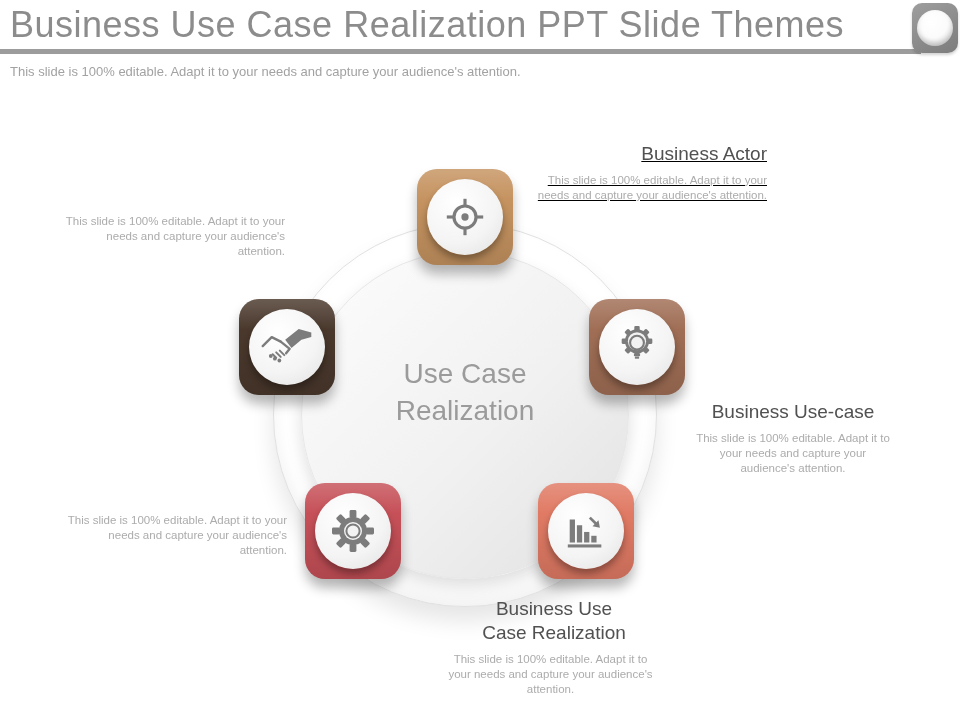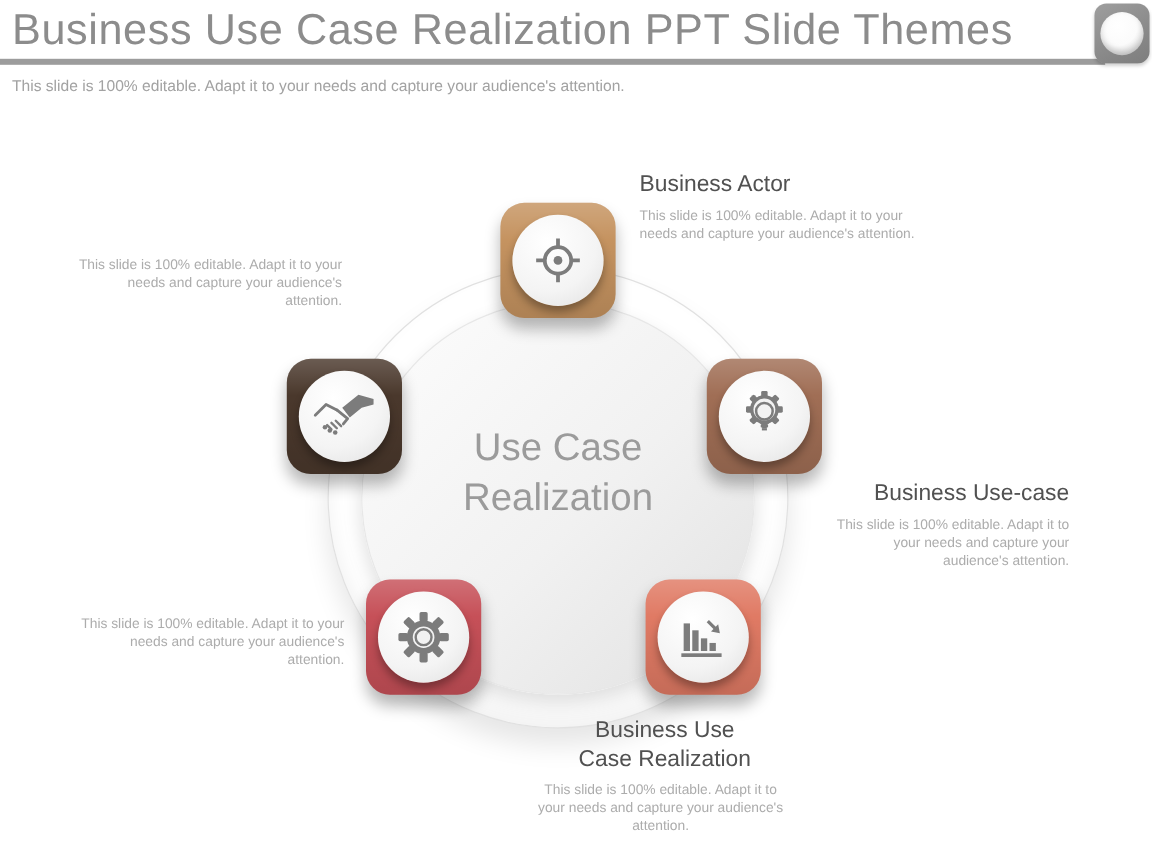--- a/index.html
+++ b/index.html
@@ -36,21 +36,21 @@
   }
   .hub {
     position:absolute; left:301px; top:251px; width:328px; height:328px; border-radius:50%;
     background:linear-gradient(135deg,#fdfdfd 0%, #f1f1f1 55%, #e1e1e1 100%);
     border:1px solid #e7e7e7; z-index:2;
     box-shadow:0 8px 16px rgba(0,0,0,.13);
     display:flex; align-items:center; justify-content:center; text-align:center;
   }
   .hub-label {
     position:relative; top:-22px; max-width:230px;
-    font-size:32px; line-height:1.32; color:#9b9b9b;
+    font-size:28px; line-height:1.32; color:#9b9b9b;
   }
 
   
   .tile {
     position:absolute; width:96px; height:96px; border-radius:20px; z-index:3;
     box-shadow:0 9px 12px rgba(0,0,0,.28);
   }
   .tile::after {
     content:""; position:absolute; inset:0; border-radius:inherit;
     background:linear-gradient(180deg, rgba(255,255,255,.18) 0%, rgba(255,255,255,0) 32%, rgba(0,0,0,.12) 100%);
@@ -68,23 +68,23 @@
   .tile-worker      { left:305px; top:483px; }
   .tile-realization { left:538px; top:483px; }
 
   
   .label { position:absolute; z-index:4; }
   .label h2 {
     font-size:19px; font-weight:400; color:#515151; margin:0 0 7px; line-height:1.25;
     white-space:pre-line;
   }
   .label p { font-size:11.5px; color:#acacac; line-height:1.32; }
-  .label-actor       { left:533px; top:142px; width:234px; text-align:left; }
+  .label-actor       { left:533px; top:142px; width:234px; text-align:right;text-decoration:underline; }
   .label-entity      { left:63px;  top:214px; width:222px; text-align:right; }
-  .label-usecase     { left:695px; top:400px; width:196px; text-align:right; }
+  .label-usecase     { left:695px; top:400px; width:196px; text-align:center; }
   .label-worker      { left:65px;  top:513px; width:222px; text-align:right; }
   .label-realization { left:448px; top:597px; width:212px; text-align:center; }
   .label-realization p { width:205px; }
 </style>
 </head>
 <body>
 
 <div class="slide">
 
   <h1 class="slide-title">Business Use Case Realization PPT Slide Themes</h1>

